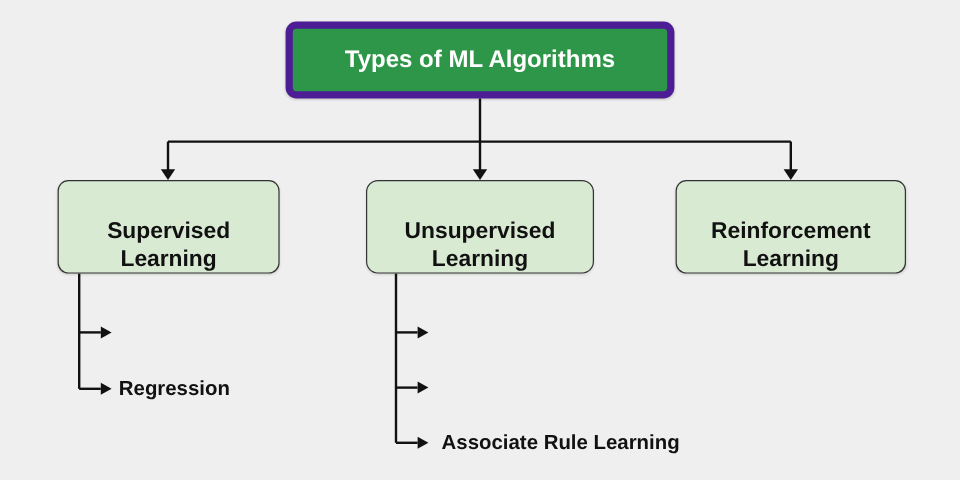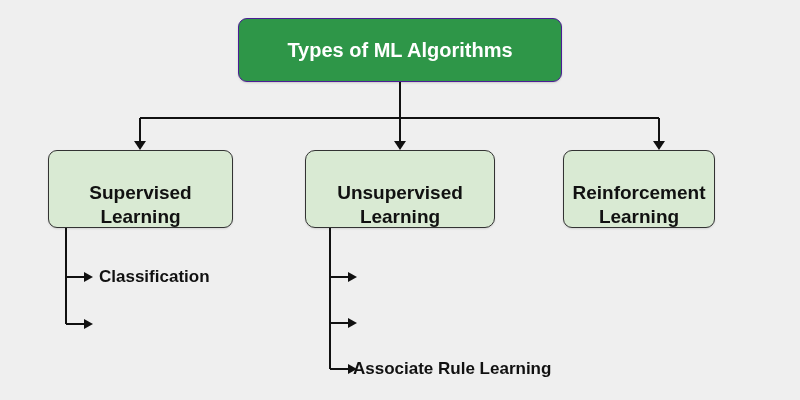--- a/index.html
+++ b/index.html
@@ -26,21 +26,21 @@
     display: flex;
     align-items: center;
     justify-content: center;
     text-align: center;
     border-radius: 9px;
   }
   .root-node {
     left: 238px; top: 18px;
     width: 324px; height: 64px;
     background: #2e9648;
-    border: 1px solid #4c1d95;
+    border: 6px solid #4c1d95;
     color: #ffffff;
     font-size: 20px;
     font-weight: bold;
     box-shadow: 0 1px 2px rgba(0,0,0,0.15);
   }
   .branch-node {
     top: 150px;
     height: 78px;
     background: #d9ead3;
     border: 1.5px solid #333333;
@@ -50,21 +50,21 @@
     line-height: 1.25;
     box-shadow: 0 1px 2px rgba(0,0,0,0.12);
   }
   .branch-node .label-wrap {
     display: inline-block;
     max-width: 150px;
     margin-top: 31px;
   }
   .branch-0 { left: 48px;  width: 185px; }
   .branch-1 { left: 305px; width: 190px; border-radius: 10px; }
-  .branch-2 { left: 563px; width: 152px; }
+  .branch-2 { left: 563px; width: 192px; }
   .leaf {
     position: absolute;
     transform: translateY(-50%);
     color: #111111;
     font-size: 17px;
     font-weight: bold;
     white-space: nowrap;
   }
 </style>
 </head>
@@ -114,21 +114,21 @@
   <div class="node branch-node branch-0">
     <span class="label-wrap">Supervised Learning</span>
   </div>
   <div class="node branch-node branch-1">
     <span class="label-wrap">Unsupervised Learning</span>
   </div>
   <div class="node branch-node branch-2">
     <span class="label-wrap">Reinforcement Learning</span>
   </div>
 
-  <div class="leaf" style="left:99px; top:277px">
-    <span>Classification</span>
+  <div class="leaf" style="left:99px; top:324px">
+    <span>Regression</span>
   </div>
 
-  <div class="leaf" style="left:353px; top:369px">
+  <div class="leaf" style="left:368px; top:369px">
     <span>Associate Rule Learning</span>
   </div>
 
 </div>
 
 </body></html>

